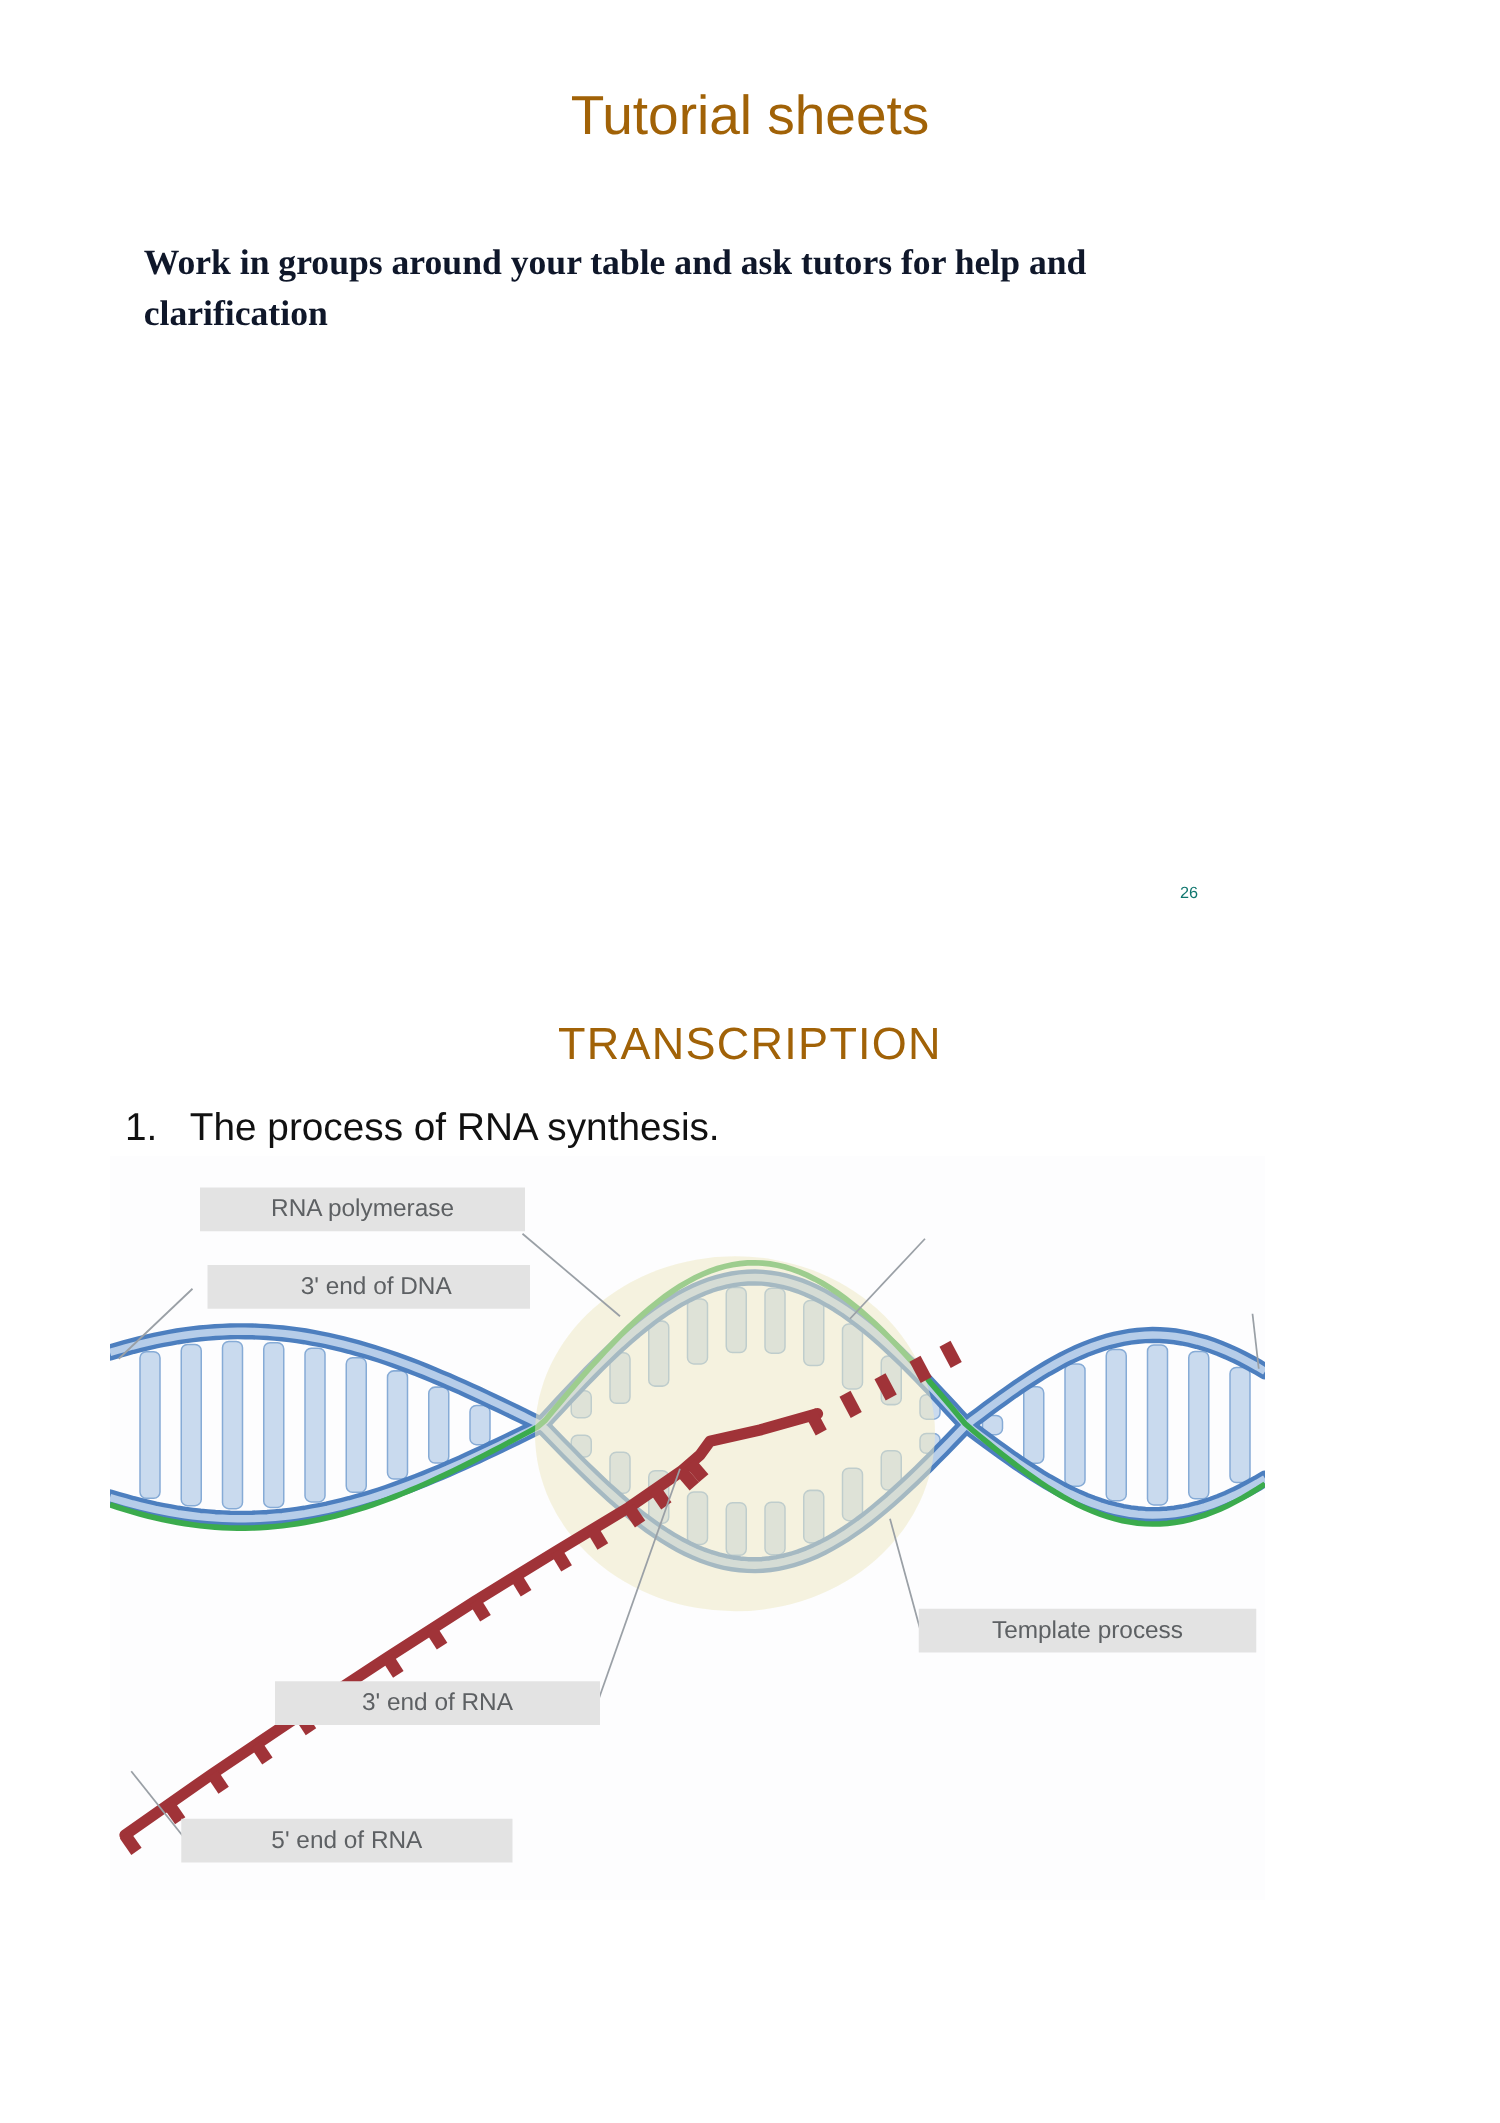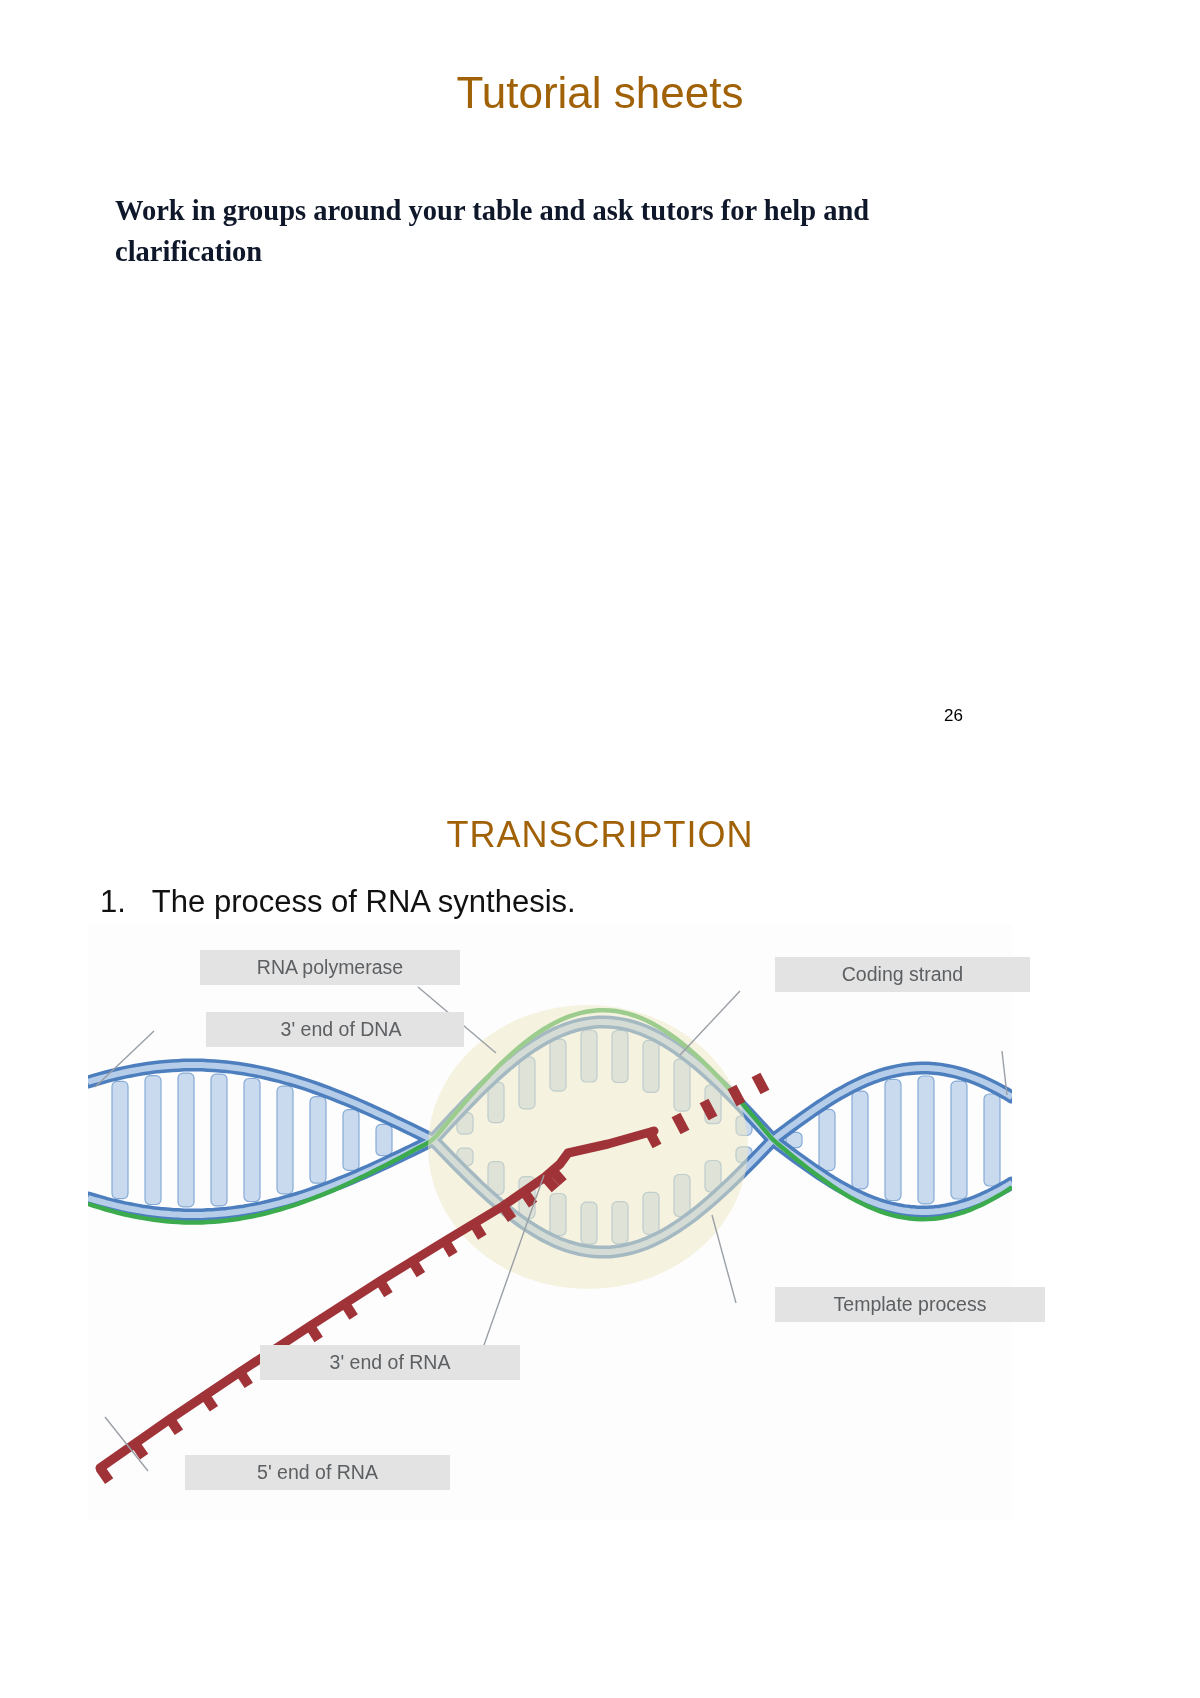--- a/index.html
+++ b/index.html
@@ -10,31 +10,31 @@
   .slide-title { position:absolute; left:0; width:100%; text-align:center; color:#a16207; font-weight:400; }
   .title1 { top:68px; font-size:44px; }
   .title2 { top:814px; font-size:36px; letter-spacing:1px; }
 
   .slide-body {
     position:absolute; left:115px; top:190px; width:875px;
     font-family:"Liberation Serif", serif; font-weight:700;
     font-size:28.5px; line-height:1.45; color:#0f172a;
   }
 
-  .page-number { position:absolute; left:944px; top:706px; font-size:17px; color:#000000; }
+  .page-number { position:absolute; left:944px; top:706px; font-size:13px; color:#0f766e; }
 
   .list-item { position:absolute; left:100px; top:884px; display:flex; gap:26px; font-size:31px; color:#111; }
 
   .diagram { position:absolute; left:88px; top:925px; width:924px; height:595px; background:#fdfdfe; }
   .diagram svg { position:absolute; left:0; top:0; }
 
   .dlabel {
     position:absolute; background:#e3e3e3; color:#5d6063;
     font-size:19.5px; text-align:center; height:35px; line-height:35px;
-    white-space:nowrap; overflow:hidden;margin-left:40px;
+    white-space:nowrap; overflow:hidden;
   }
 </style>
 </head>
 <body>
 
 <div class="page">
 
   <h1 class="slide-title title1">Tutorial sheets</h1>
   <p class="slide-body">Work in groups around your table and ask tutors for help and clarification</p>
   <div class="page-number">26</div>
@@ -122,20 +122,19 @@
           <line x1="652" y1="66" x2="592" y2="130"></line>
           <line x1="66" y1="106" x2="7" y2="162"></line>
           <line x1="914" y1="126" x2="919" y2="170"></line>
           <line x1="648" y1="378" x2="624" y2="290"></line>
           <line x1="390" y1="437" x2="456" y2="250"></line>
           <line x1="60" y1="546" x2="17" y2="492"></line>
         </g>
       </svg>
 
     <div class="dlabel" style="left:72px;  top:25px;  width:260px;">RNA polymerase</div>
-    <div class="dlabel" style="left:647px; top:32px;  width:255px;">Coding strand</div>
     <div class="dlabel" style="left:78px;  top:87px;  width:258px;padding-left:12px;">3' end of DNA</div>
     <div class="dlabel" style="left:647px; top:362px; width:270px;">Template process</div>
     <div class="dlabel" style="left:132px; top:420px; width:260px;">3' end of RNA</div>
     <div class="dlabel" style="left:57px;  top:530px; width:265px;">5' end of RNA</div>
   </div>
 
 </div>
 
 </body></html>

